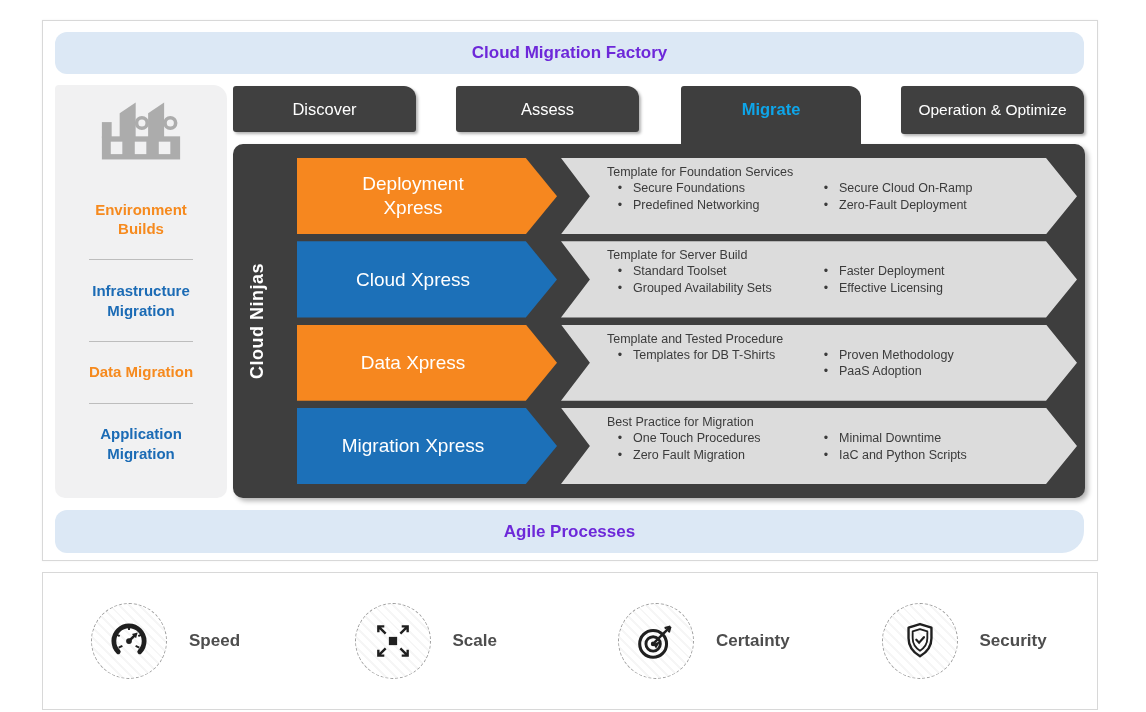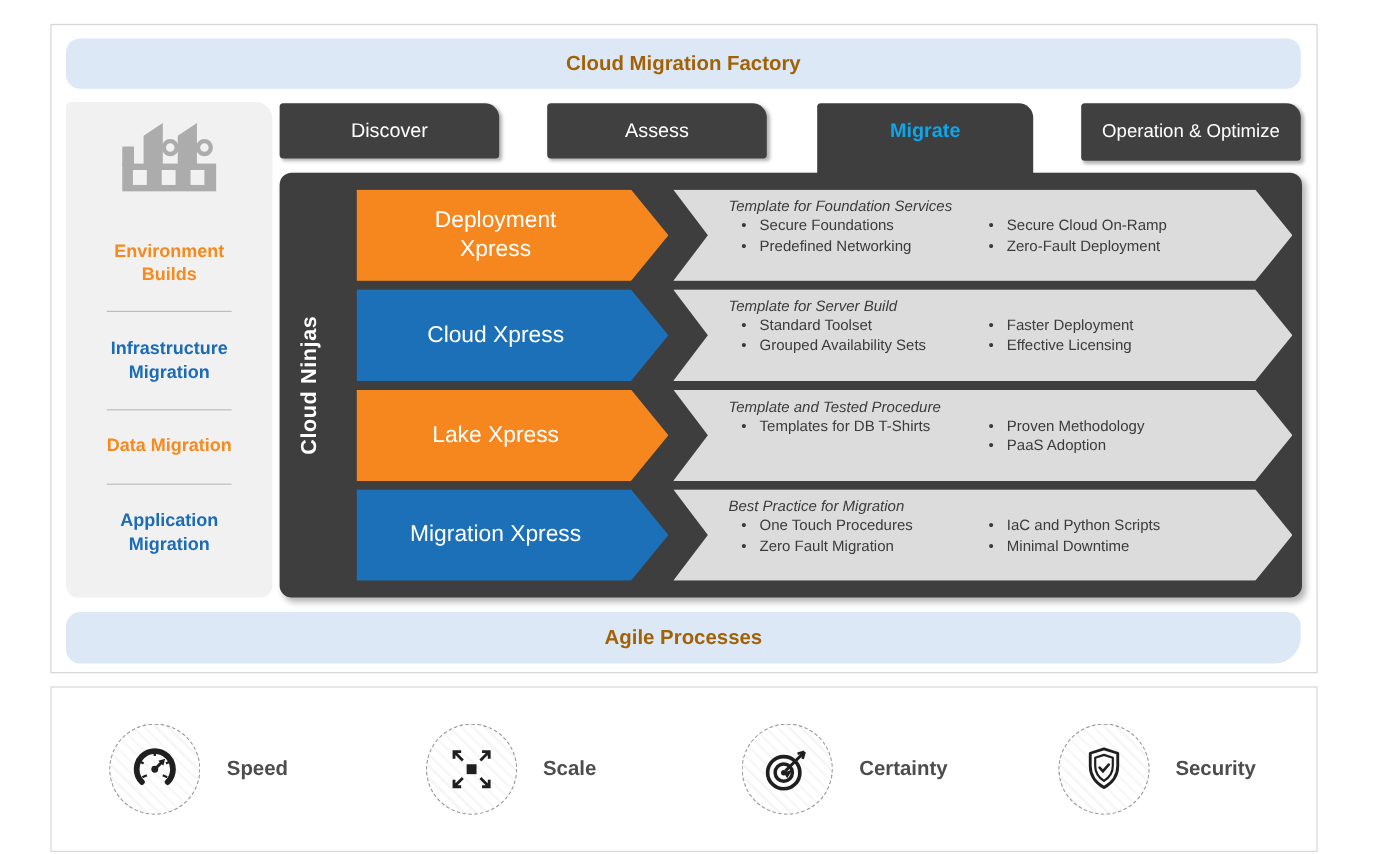--- a/index.html
+++ b/index.html
@@ -10,21 +10,21 @@
   #frame-main { position:absolute; left:42px; top:20px; width:1056px; height:541px;
     background:#fff; border:1px solid #d8d8d8; box-shadow:0 0 2px rgba(0,0,0,.06); }
   #frame-values { position:absolute; left:42px; top:572px; width:1056px; height:138px;
     background:#fff; border:1px solid #d8d8d8; }
 
   
   .banner { position:absolute; left:12px; width:1029px; height:42px;
     background:#dce8f5; border-radius:12px; display:flex; align-items:center; justify-content:center; }
   #banner-top { top:11px; }
   #banner-bottom { top:489px; height:43px; border-radius:12px 12px 22px 12px; }
-  .banner span { color:#a16207; font-weight:bold; font-size:17px; }
+  .banner span { color:#6d28d9; font-weight:bold; font-size:17px; }
 
   
   #sidebar { position:absolute; left:12px; top:64px; width:172px; height:413px;
     background:#f1f1f2; border-radius:4px 14px 10px 10px; display:flex; flex-direction:column; align-items:center;gap:10px; }
   #factory { margin-top:14px; }
   #side-items { flex:1; width:100%; display:flex; flex-direction:column; justify-content:space-evenly;
     align-items:center; padding:6px 0 14px 0; }
   .side-item { text-align:center; font-weight:bold; font-size:15px; line-height:1.3; width:130px; }
   .side-item.orange { color:#f68a1e; }
   .side-item.blue { color:#1b6bb5; }
@@ -56,21 +56,21 @@
     clip-path:polygon(0 0, 88% 0, 100% 50%, 88% 100%, 0 100%); }
   .xlabel.orange { background:#f6871f; }
   .xlabel.blue { background:#1c70b8; }
   .xlabel span { max-width:128px; }
   .xlabel.wide span { max-width:200px; }
 
   .garrow { flex:1; background:#dcdcdc; position:relative;
     clip-path:polygon(0 0, 94% 0, 100% 50%, 94% 100%, 0 100%, 5.6% 50%); }
   .garrow-inner { position:absolute; left:46px; top:7px; right:40px; bottom:5px;
     color:#3b3b3b; font-size:12.5px; }
-  .g-head { margin-bottom:1px;font-style:italic; }
+  .g-head { margin-bottom:1px; }
   .g-cols { display:flex; }
   .g-col-left { width:206px; }
   .g-col-right { flex:1; }
   .bullet { display:flex; line-height:1.35; }
   .bullet::before { content:"\2022"; width:26px; text-align:center; flex:none; }
 
   
   #values { width:100%; height:100%; display:grid; grid-template-columns:repeat(4,1fr); align-items:center; }
   .vgroup { display:flex; align-items:center; gap:22px; padding-left:48px; }
   .vcircle { width:76px; height:76px; border:1.6px dashed #9a9a9a; border-radius:50%;
@@ -166,21 +166,21 @@
                 <div class="bullet">Faster Deployment</div>
                 <div class="bullet">Effective Licensing</div>
               </div>
             </div>
           </div>
         </div>
       </div>
 
       <div class="row">
         <div class="xlabel orange wide">
-          <span>Lake Xpress</span>
+          <span>Data Xpress</span>
         </div>
         <div class="garrow">
           <div class="garrow-inner">
             <div class="g-head">Template and Tested Procedure</div>
             <div class="g-cols">
               <div class="g-col-left">
                 <div class="bullet">Templates for DB T-Shirts</div>
               </div>
               <div class="g-col-right">
                 <div class="bullet">Proven Methodology</div>
@@ -197,22 +197,22 @@
         </div>
         <div class="garrow">
           <div class="garrow-inner">
             <div class="g-head">Best Practice for Migration</div>
             <div class="g-cols">
               <div class="g-col-left">
                 <div class="bullet">One Touch Procedures</div>
                 <div class="bullet">Zero Fault Migration</div>
               </div>
               <div class="g-col-right">
+                <div class="bullet">Minimal Downtime</div>
                 <div class="bullet">IaC and Python Scripts</div>
-                <div class="bullet">Minimal Downtime</div>
               </div>
             </div>
           </div>
         </div>
       </div>
 
     </div>
   </div>
 
   <div class="banner" id="banner-bottom">

